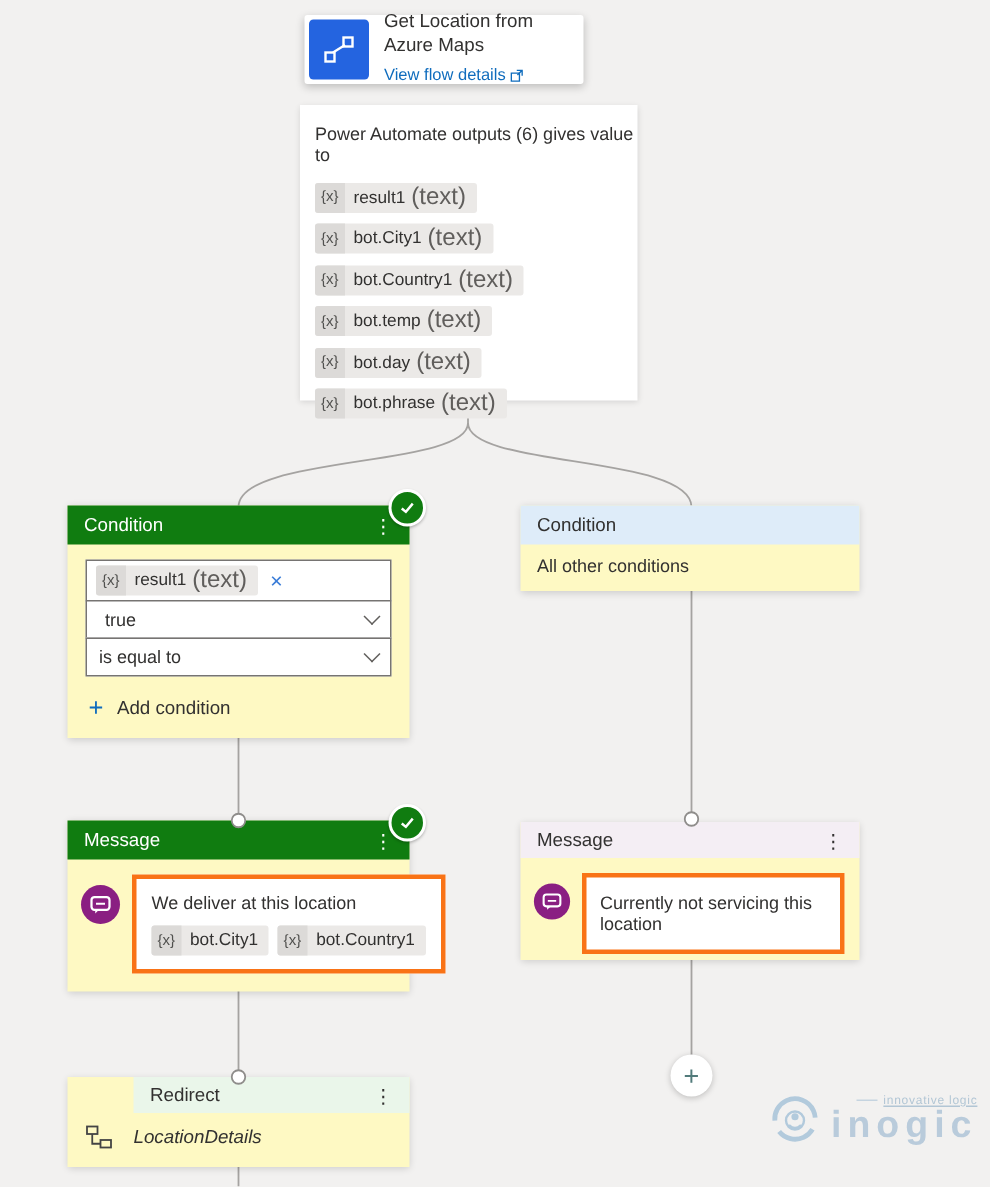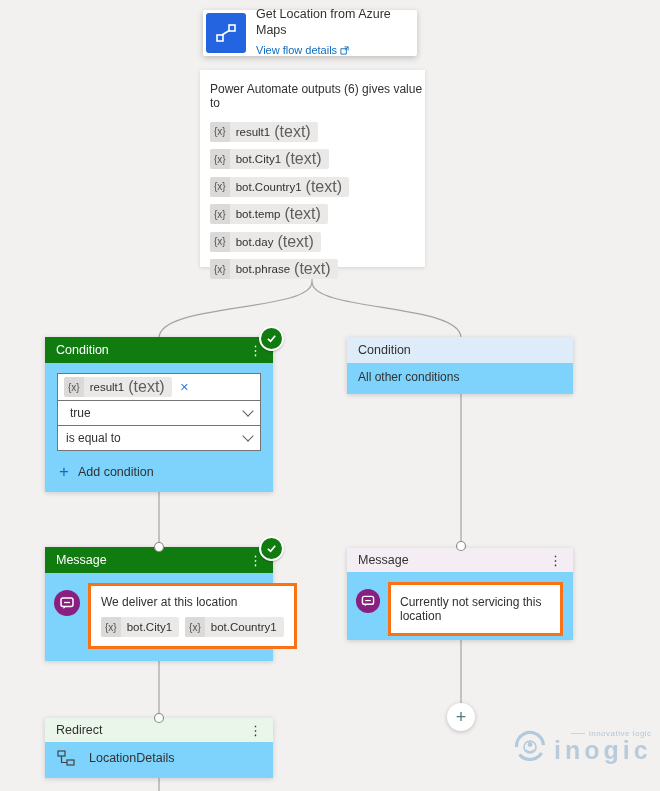--- a/index.html
+++ b/index.html
@@ -9,42 +9,42 @@
     font-family:"Liberation Sans", sans-serif;
     color:#323130;
     position:relative;
     overflow:hidden;
   }
   .layer{position:absolute;left:0;top:0;width:660px;height:791px;}
   #lines{z-index:0;}
   #dots{z-index:6;pointer-events:none;}
 
   
-  .node{position:absolute;background:#7dd3fc;box-shadow:0 1px 5px rgba(0,0,0,.16);z-index:2;}
+  .node{position:absolute;background:#fef9c3;box-shadow:0 1px 5px rgba(0,0,0,.16);z-index:2;}
   .node-header{height:26px;display:flex;align-items:center;padding:0 8px 0 11px;
     font-size:12.5px;box-sizing:border-box;}
   .hdr-green{background:#107c10;color:#fff;}
   .hdr-blue{background:#deecf9;color:#323130;}
   .hdr-lavender{background:#f4eef4;color:#323130;}
-  .hdr-lightgreen{background:#eaf6ea;color:#323130;}
+  .hdr-lightgreen{background:#eaf6ea;color:#323130;margin-left:44px;}
   .menu-dots{margin-left:auto;font-size:13px;line-height:1;cursor:pointer;padding:2px 3px;}
   .hdr-green .menu-dots{color:#fff;}
   .check-badge{position:absolute;top:-11px;right:-11px;width:21px;height:21px;border-radius:50%;
     background:#107c10;border:2px solid #fff;display:flex;align-items:center;justify-content:center;
     box-shadow:0 1px 2px rgba(0,0,0,.25);z-index:3;}
 
   
   .chip{display:inline-flex;align-items:center;background:#ebe9e7;height:20px;border-radius:2px;
     font-size:11.5px;color:#323130;padding-right:7px;white-space:nowrap;}
   .chip .badge{background:#dcdad8;height:20px;display:flex;align-items:center;padding:0 4px;
     font-size:10px;color:#50504e;margin-right:6px;border-radius:2px 0 0 2px;}
   .chip .vtype{color:#605e5c;margin-left:4px;font-size:16px;}
 
   
-  .flow-header-card{position:absolute;left:203px;top:10px;width:214px;height:46px;background:#fff;
+  .flow-header-card{position:absolute;left:203px;top:10px;width:186px;height:46px;background:#fff;
     box-shadow:0 2px 6px rgba(0,0,0,.22);display:flex;align-items:center;z-index:2;border-radius:2px;}
   .pa-icon{width:40px;height:40px;background:#2464e0;border-radius:3px;margin-left:3px;
     display:flex;align-items:center;justify-content:center;flex:0 0 auto;}
   .flow-head-text{margin-left:10px;line-height:1.25;}
   .flow-title{font-size:12.5px;color:#323130;}
   .flow-link{font-size:11px;color:#0f6cbd;cursor:pointer;display:inline-flex;align-items:center;gap:3px;}
   .outputs-card{position:absolute;left:200px;top:70px;width:225px;height:197px;background:#fff;
     box-shadow:0 1px 4px rgba(0,0,0,.12);z-index:2;box-sizing:border-box;padding:12px 0 0 10px;}
   .outputs-label{font-size:12px;margin-bottom:11px;}
   .out-chip-row{margin-bottom:7px;}
@@ -60,33 +60,33 @@
   .add-cond{display:flex;align-items:center;gap:9px;margin-top:12px;font-size:12.5px;cursor:pointer;padding-left:2px;}
   .add-plus{color:#0f6cbd;font-size:17px;line-height:1;font-weight:400;}
 
   
   .msg-body{display:flex;align-items:flex-start;padding:10px 10px 12px 8px;}
   .msg-icon{width:28px;height:28px;flex:0 0 auto;margin-top:6px;}
   .msg-box{border:3px solid #f97316;margin-left:7px;padding:9px 10px;font-size:12px;background:#fff;}
   .msg-chip-row{margin-top:8px;display:flex;gap:6px;}
 
   
-  .rd-body{display:flex;align-items:center;padding:8px 10px 12px 12px;gap:14px;}
+  .rd-body{display:flex;align-items:center;padding:8px 10px 12px 12px;gap:14px;font-style:italic;}
   .rd-target{font-size:12.5px;}
 
   
   .plus-btn{position:absolute;left:447px;top:703px;width:28px;height:28px;border-radius:50%;
     background:#fff;box-shadow:0 1px 4px rgba(0,0,0,.22);display:flex;align-items:center;
     justify-content:center;z-index:6;cursor:pointer;color:#527b7b;font-size:18px;line-height:1;}
 
   
   .watermark{position:absolute;left:512px;top:728px;display:flex;align-items:center;z-index:1;opacity:.75;}
   .wm-text{margin-left:6px;}
   .wm-tagline{font-size:8px;color:#9db8cc;letter-spacing:.5px;text-align:right;
-    border-bottom:0;margin-bottom:0;display:flex;align-items:center;gap:4px;justify-content:flex-end;}
+    border-bottom:0;margin-bottom:0;display:flex;align-items:center;gap:4px;justify-content:flex-end;text-decoration:underline;}
   .wm-tagline::before{content:"";display:inline-block;width:14px;height:1px;background:#b7cbdb;}
   .wm-brand{font-size:25px;font-weight:bold;color:rgba(140,174,203,.75);letter-spacing:4px;line-height:1;}
 </style>
 </head>
 <body>
 
 <svg id="lines" class="layer" viewBox="0 0 660 791" xmlns="http://www.w3.org/2000/svg">
   <g stroke="#a5a3a1" stroke-width="1.2" fill="none">
     <path d="M312 267 L312 282"></path>
     <path d="M312 282 C312 312, 159 303, 159 338"></path>

